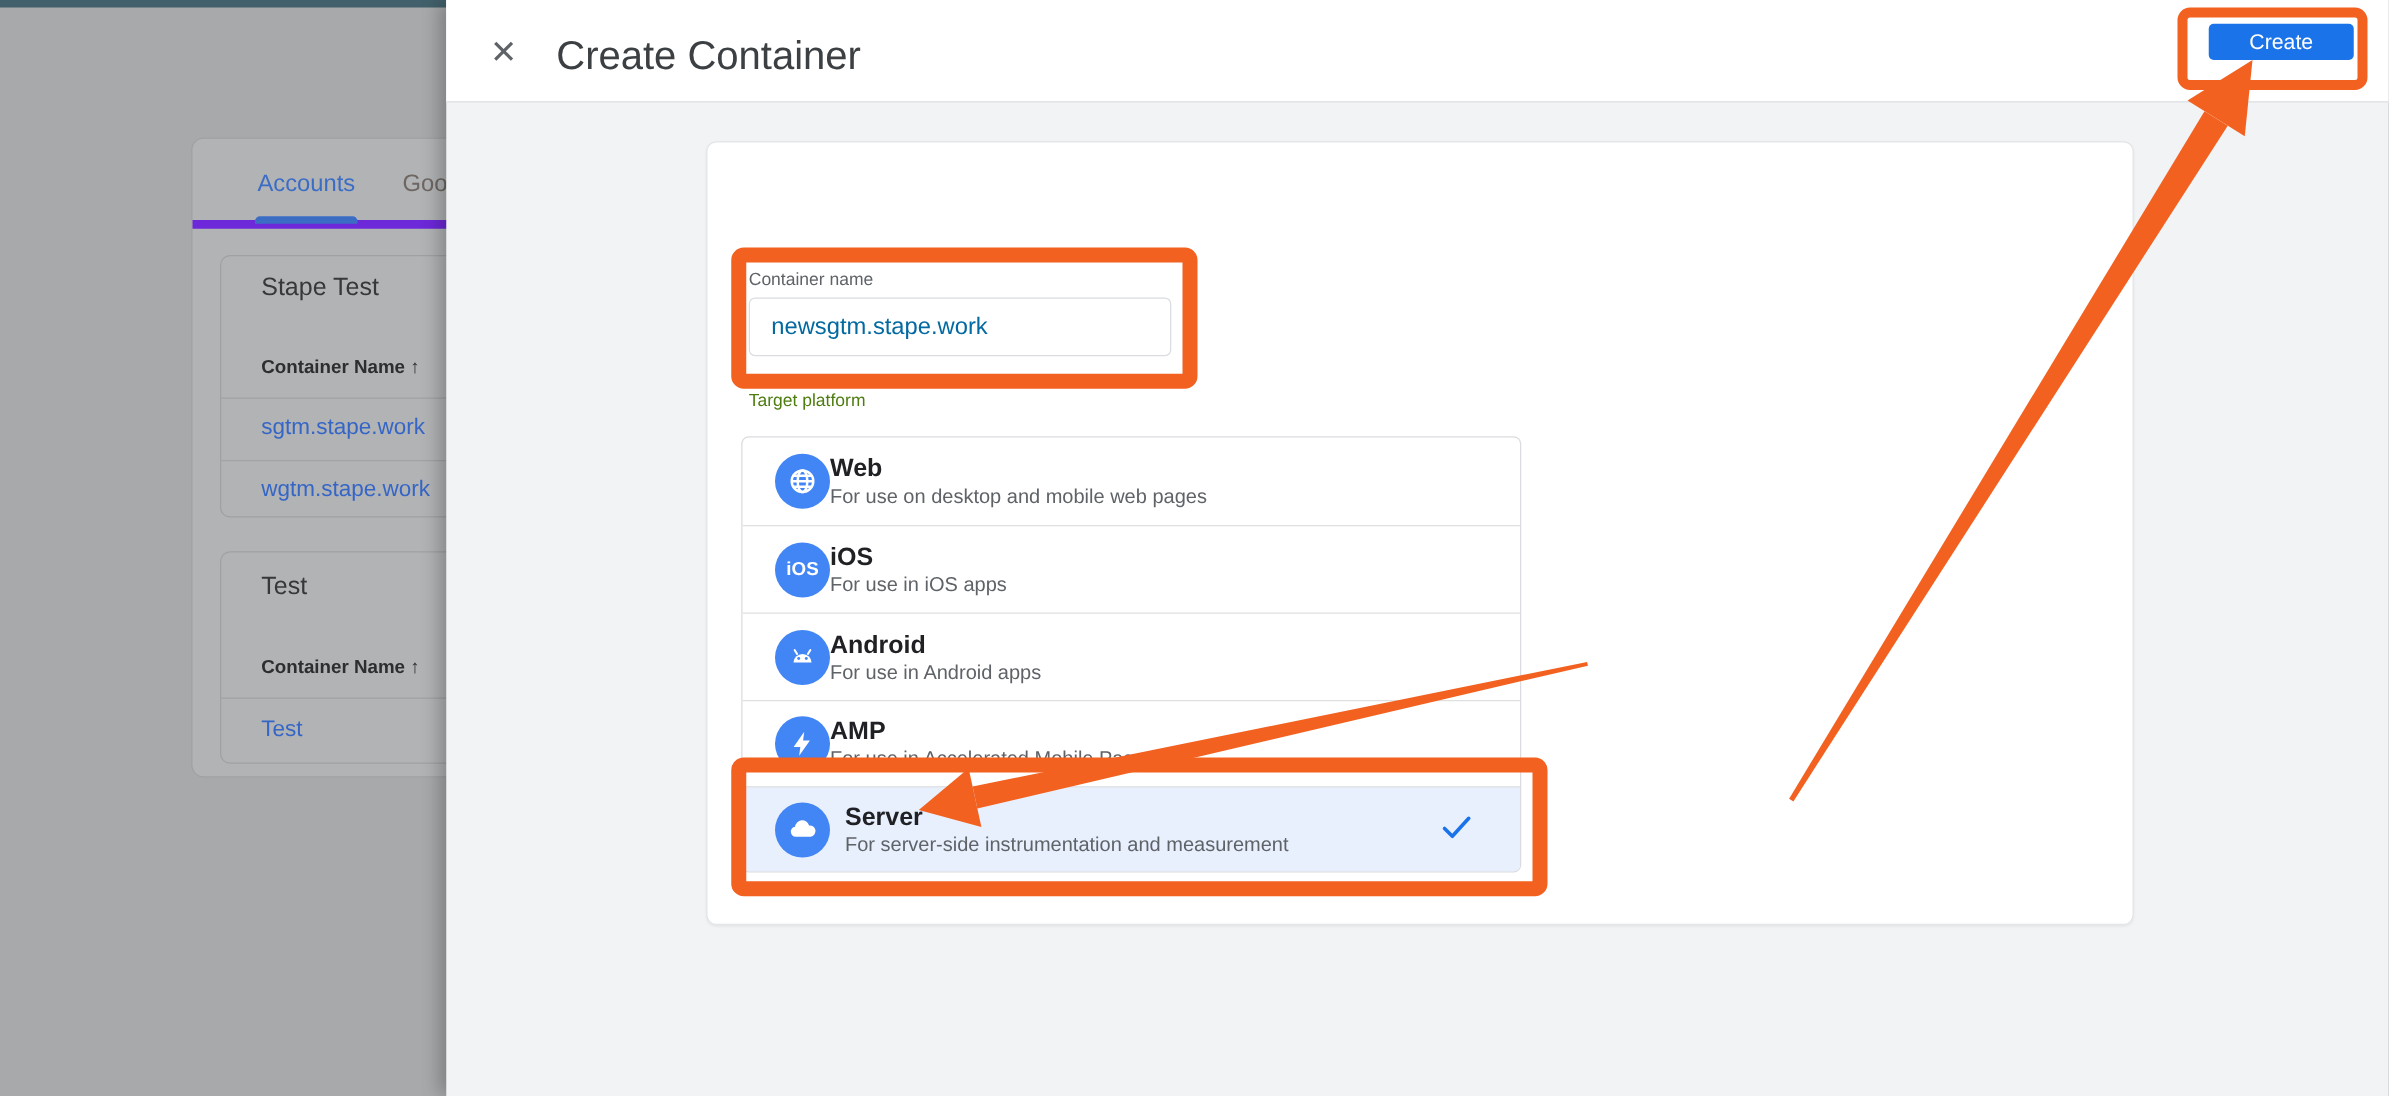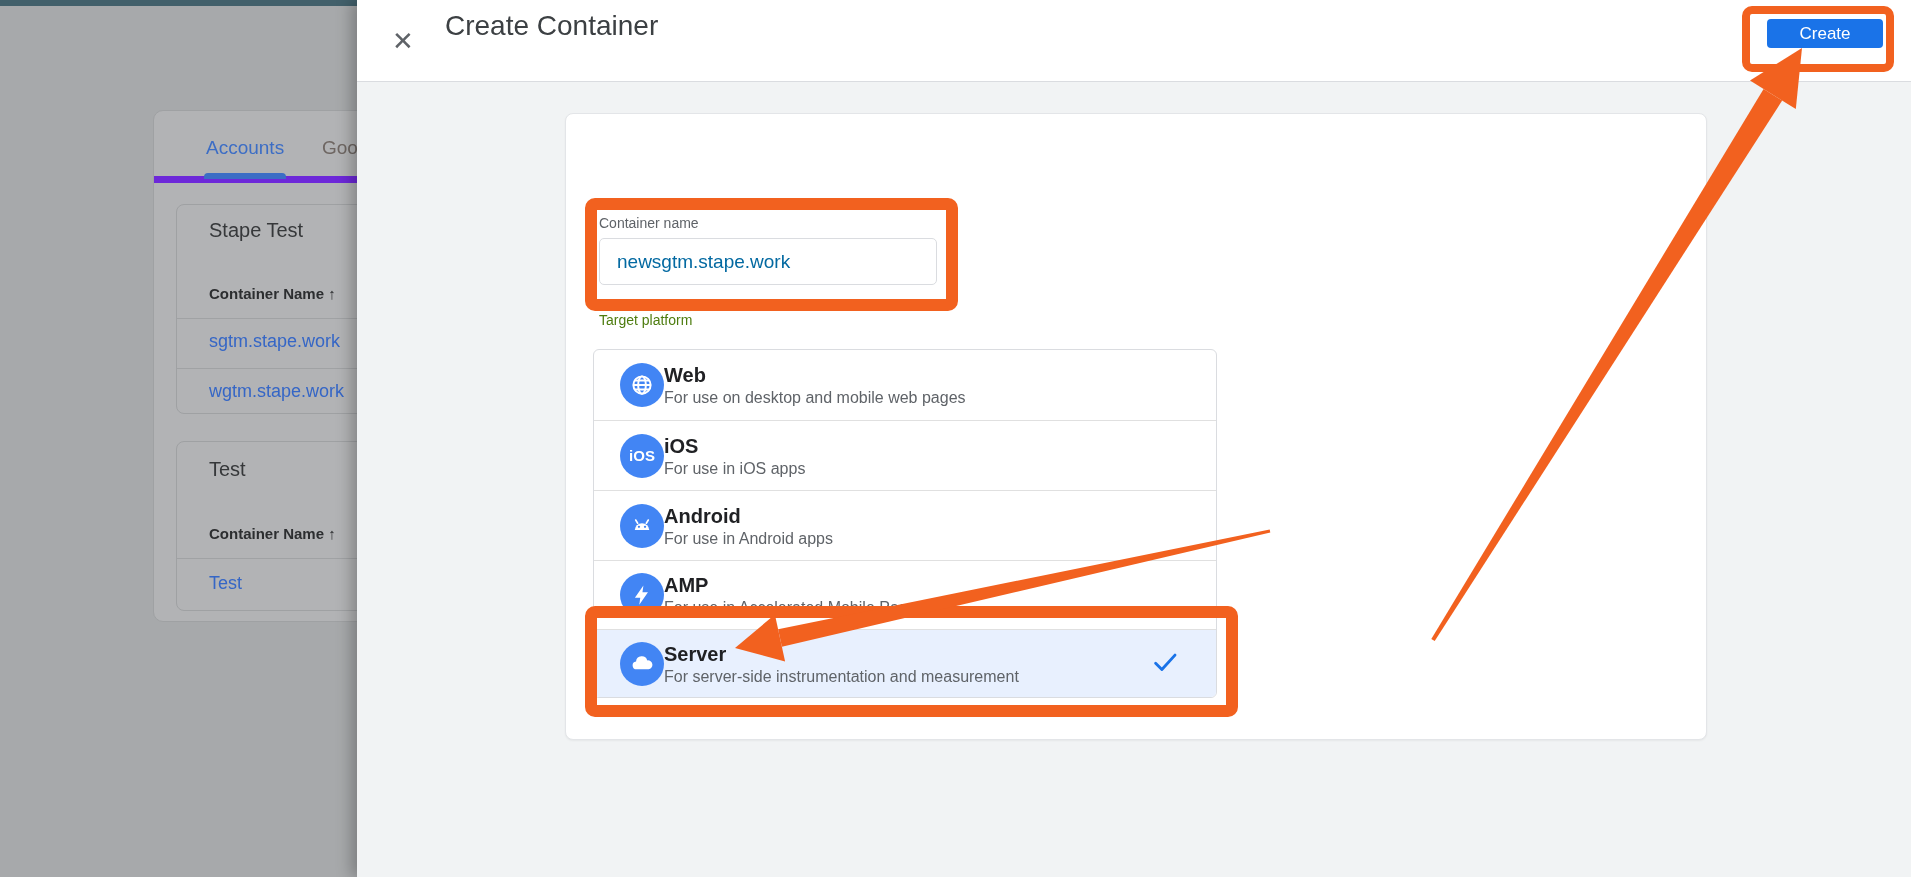--- a/index.html
+++ b/index.html
@@ -27,42 +27,42 @@
   .bd-divider { position:absolute; left:0; width:100%; height:1px; background:#a0a2a4; }
   .bd-link { position:absolute; left:32px; font-size:18px; color:#3566c6; cursor:pointer; }
 
   
   .modal { position:absolute; left:357px; top:0; width:1554px; height:877px;
            background:#f1f3f4; box-shadow:-6px 0 14px rgba(0,0,0,0.25); }
   .modal-header { position:absolute; left:0; top:0; width:100%; height:82px; background:#fff;
                   border-bottom:1px solid #dadce0; }
   .close-btn { position:absolute; left:31px; top:26px; width:30px; height:30px; font-size:26px;
                color:#5f6368; line-height:30px; text-align:center; cursor:pointer; }
-  .modal-title { position:absolute; left:88px; top:10px; font-size:28px; color:#3c4043; }
+  .modal-title { position:absolute; left:88px; top:26px; font-size:32px; color:#3c4043; }
   .create-btn { position:absolute; left:1410px; top:19px; width:116px; height:29px;
                 background:#1a73e8; color:#ffffff; font-size:17px; font-weight:500;
                 border:none; border-radius:4px; cursor:pointer; font-family:inherit; }
 
   
   .card { position:absolute; left:208px; top:113px; width:1142px; height:627px; background:#fff;
           border:1px solid #e3e5e8; border-radius:8px; box-shadow:0 1px 2px rgba(0,0,0,0.05); }
   .card-title { position:absolute; left:33px; top:22px; font-size:27px; color:#202124; }
   .field-label { position:absolute; left:33px; top:101px; font-size:14px; color:#5f6368; }
   .name-input { position:absolute; left:33px; top:124px; width:338px; height:47px;
                 border:1px solid #dadce0; border-radius:5px; padding:0 17px; font-size:19px;
                 color:#0369a1; background:#fff; font-family:inherit; outline:none; }
   .target-label { position:absolute; left:33px; top:198px; font-size:14px; color:#4d7c0f; cursor:pointer; }
 
   .platform-list { position:absolute; left:27px; top:235px; width:624px; height:349px;
                    border:1px solid #dadce0; border-radius:6px; background:#fff; overflow:hidden; }
   .p-row { position:relative; height:70px; display:flex; align-items:center; padding-left:26px; cursor:pointer; }
   .p-row + .p-row { border-top:1px solid #e0e0e0; }
   .p-row.last { height:69px; }
   .p-row.amp { height:69px; }
-  .p-row.selected { background:#e8f0fe; }
+  .p-row.selected { background:#e8f0fe;gap:12px; }
   .icon-circle { width:44px; height:44px; border-radius:50%; background:#4285f4; flex:0 0 44px;
                  display:flex; align-items:center; justify-content:center; }
   .p-texts { }
   .p-name { font-size:20px; font-weight:600; color:#202124; line-height:1.2; }
   .p-desc { font-size:16px; color:#5f6368; margin-top:2px; }
   .ios-glyph { color:#fff; font-size:15px; font-weight:700; letter-spacing:0; }
   .check { position:absolute; right:36px; top:50%; transform:translateY(-50%); }
 
   
   .hl { position:absolute; border:12px solid #f2611f; border-radius:10px; z-index:50; pointer-events:none; }

